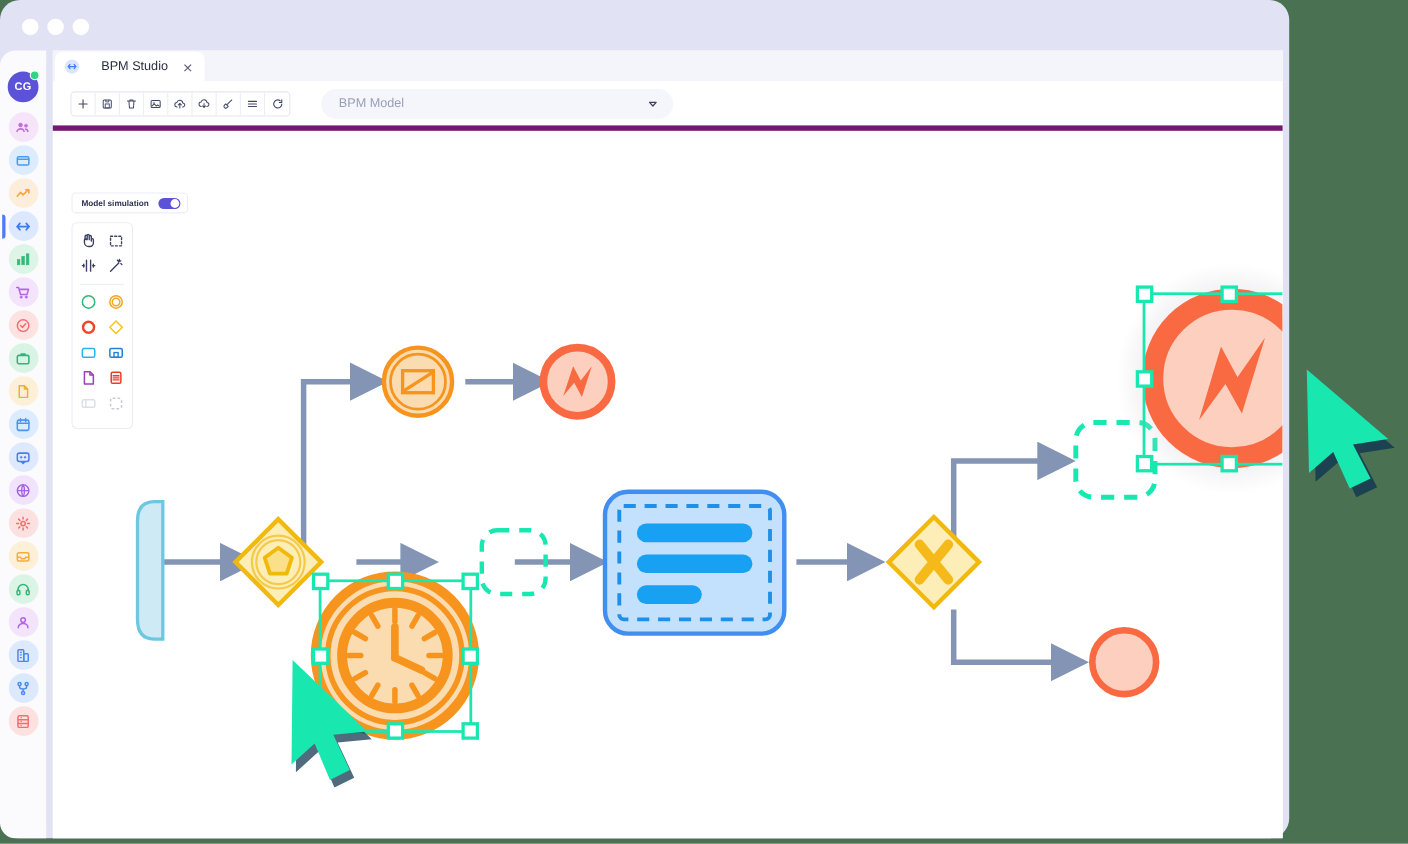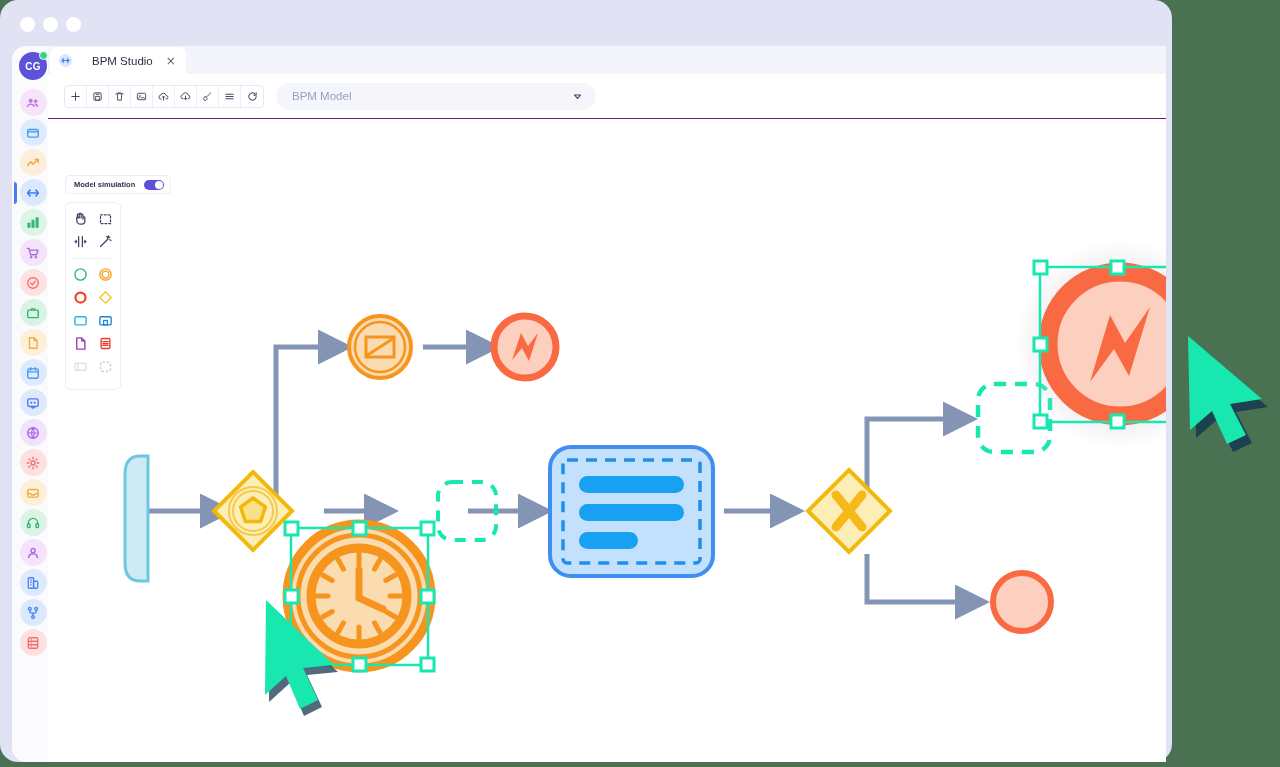--- a/index.html
+++ b/index.html
@@ -19,26 +19,26 @@
   }
   #titlebar { position: absolute; left: 0; top: 0; width: 100%; height: 46px; }
   .dot {
     position: absolute; top: 17px; width: 15px; height: 15px;
     border-radius: 50%; background: #ffffff;
   }
   .dot.d1 { left: 20px; } .dot.d2 { left: 43px; } .dot.d3 { left: 66px; }
 
   
   #sidebar {
-    position: absolute; left: 12px; top: 46px;
+    position: absolute; left: 0; top: 46px;
     width: 42px; height: 716px;
     background: #fbfbfe;
     border-radius: 14px 0 0 14px;
     display: flex; flex-direction: column; align-items: center;
-    padding-top: 4px;
+    padding-top: 17px;
   }
   .rail-item {
     position: relative; width: 27px; height: 27px; margin-bottom: 3px;
     border-radius: 50%;
     display: flex; align-items: center; justify-content: center;
     flex: 0 0 auto;
   }
   .rail-item svg { width: 14px; height: 14px; display: block; }
   .rail-item.avatar {
     width: 28px; height: 28px; background: #5b52d8; color: #fff;
@@ -77,22 +77,22 @@
   .tab-favicon svg { width: 9px; height: 9px; }
   #tab-title { font-size: 11.5px; color: #2b2f45; white-space: nowrap; padding-left: 13px; }
   #tab-close {
     font-size: 12px; color: #5b6079; line-height: 1; margin-left: 6px;
     font-family: "DejaVu Sans", sans-serif;
   }
 
   
   #toolbar {
     position: absolute; left: 0; top: 28px; width: 100%; height: 45px;
-    background: #fff; border-bottom: 1px solid #701a75;
-    display: flex; align-items: center; padding-left: 16px; gap: 12px;
+    background: #fff; border-bottom: 5px solid #701a75;
+    display: flex; align-items: center; padding-left: 16px; gap: 28px;
   }
   #tool-group {
     display: flex; height: 23px; border: 1px solid #e6e8f2; border-radius: 4px;
     overflow: hidden; background: #fff;
   }
   .tool-btn {
     width: 22px; height: 100%;
     display: flex; align-items: center; justify-content: center;
     border-right: 1px solid #eceef6; color: #414766;
   }

